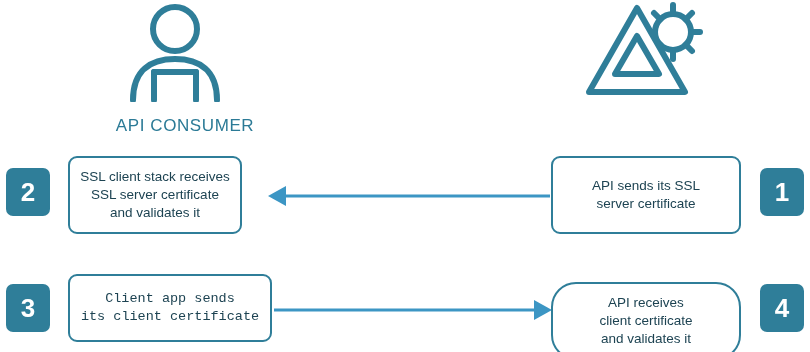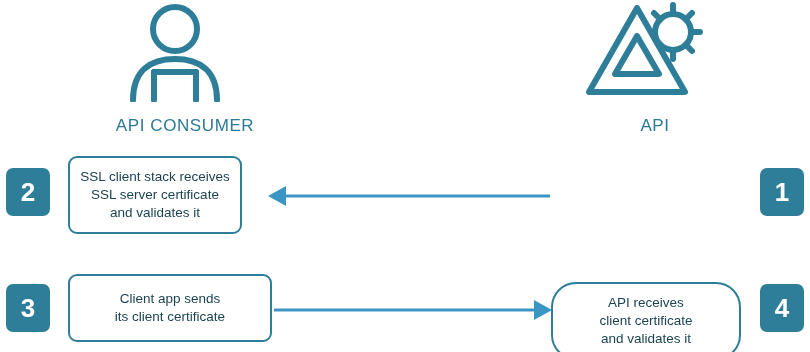--- a/index.html
+++ b/index.html
@@ -120,41 +120,44 @@
         </g>
       </g>
 
       <path d="M52 8 L100 92 L4 92 Z" fill="#ffffff" stroke="#2f7e99" stroke-width="6" stroke-linejoin="round"></path>
 
       <path d="M52 36 L74 74 L30 74 Z" fill="none" stroke="#2f7e99" stroke-width="6" stroke-linejoin="round"></path>
     </svg>
   </div>
 
   <div class="col-title consumer">API CONSUMER</div>
-  <div class="col-title api">API</div>
 
   <div class="badge" style="left:6px; top:168px;">2</div>
 
   <div class="box" style="left:68px; top:156px; width:174px; height:78px;">
     <span class="box-text">SSL client stack receives
 SSL server certificate
 and validates it</span>
   </div>
 
   <svg class="arrow-svg" style="left:268px; top:180px;" width="284" height="32">
     <line x1="282" y1="16" x2="14" y2="16" stroke="#3c96c4" stroke-width="3"></line>
     <polygon points="0,16 18,6 18,26" fill="#3c96c4"></polygon>
   </svg>
 
+  <div class="box" style="left:551px; top:156px; width:190px; height:78px;">
+    <span class="box-text">API sends its SSL
+server certificate</span>
+  </div>
 
   <div class="badge" style="left:760px; top:168px;">1</div>
 
   <div class="badge" style="left:6px; top:284px;">3</div>
 
-  <div class="box" style="left:68px; top:274px; width:204px; height:68px;">
+  <div class="box" style="left:68px; top:274px; width:204px; height:68px;font-family:Liberation Mono, monospace;">
     <span class="box-text">Client app sends
 its client certificate</span>
   </div>
 
   <svg class="arrow-svg" style="left:274px; top:294px;" width="278" height="32">
     <line x1="0" y1="16" x2="262" y2="16" stroke="#3c96c4" stroke-width="3"></line>
     <polygon points="278,16 260,6 260,26" fill="#3c96c4"></polygon>
   </svg>
 
   <div class="box" style="left:551px; top:282px; width:190px; height:78px;border-radius:25px;">

